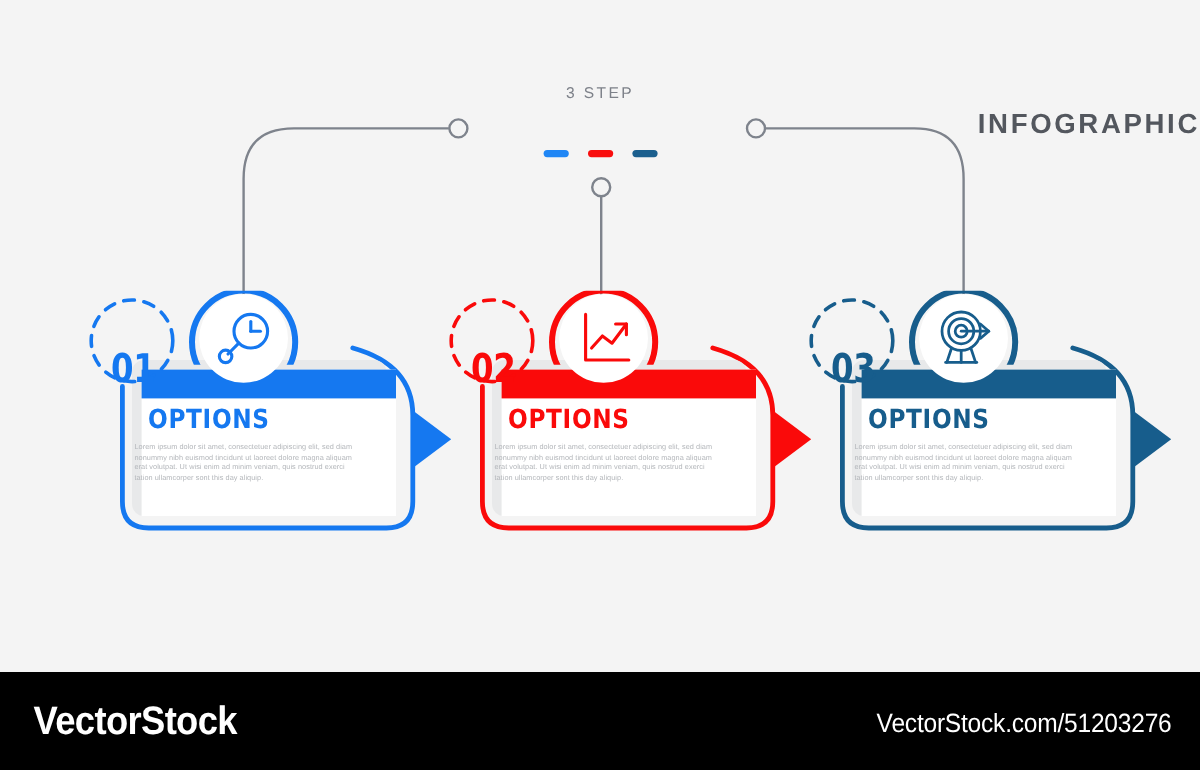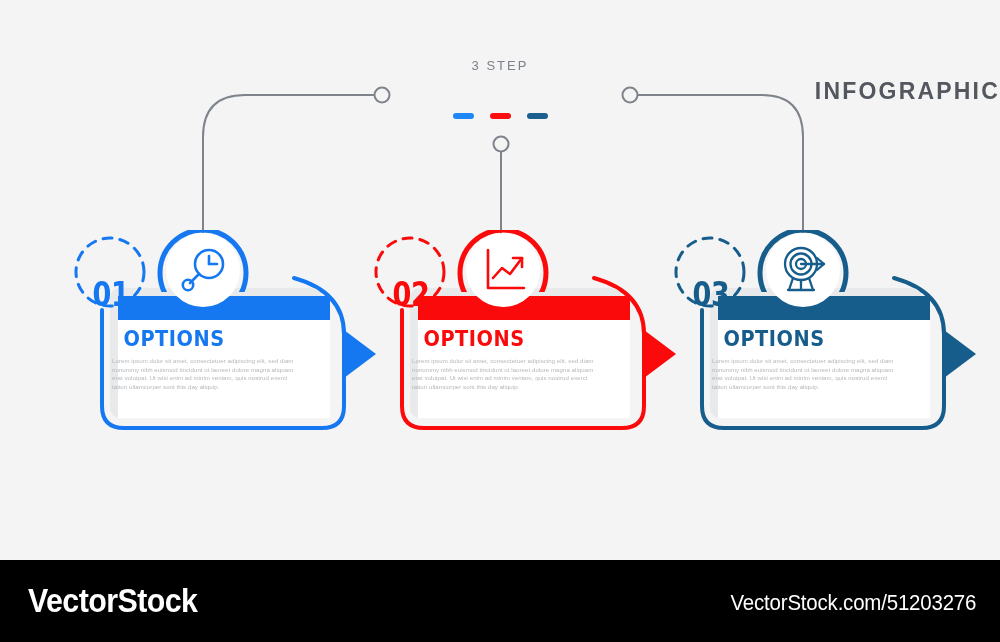--- a/index.html
+++ b/index.html
@@ -10,21 +10,21 @@
     width: 1000px;
     height: 642px;
     background: #f4f4f4;
     font-family: "Liberation Sans", sans-serif;
     overflow: hidden;
     position: relative;
   }
 
   #stage {
     position: absolute;
-    left: 0; top: 0;
+    left: 0; top: 12px;
     width: 1000px;
     height: 393px;
     background: #f4f4f4;
   }
 
   
   #title-block {
     position: absolute;
     left: 0;
     top: 58px;

